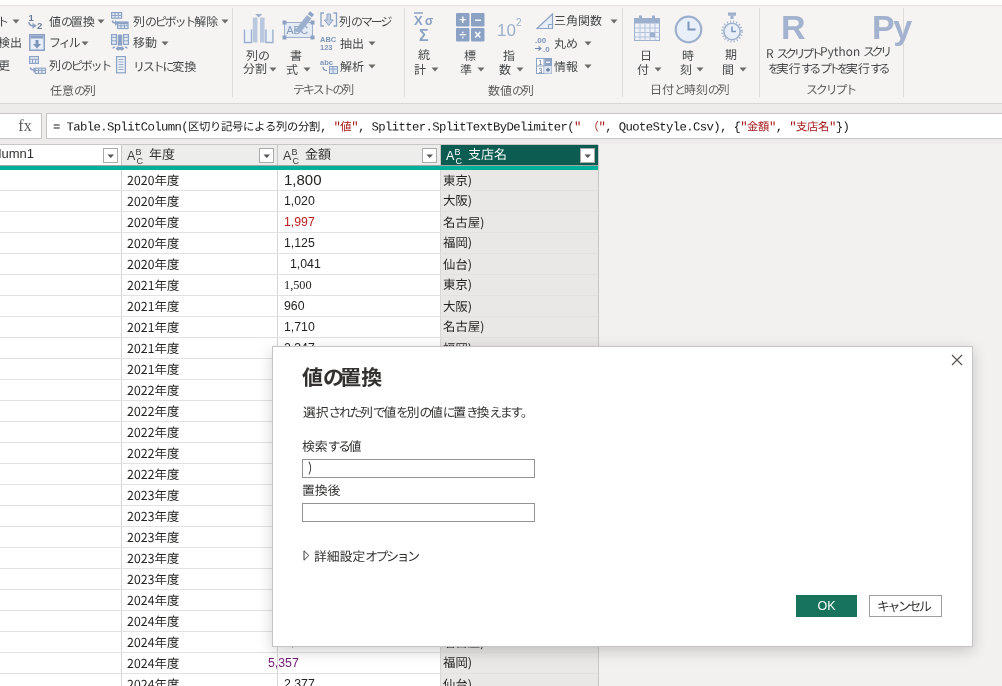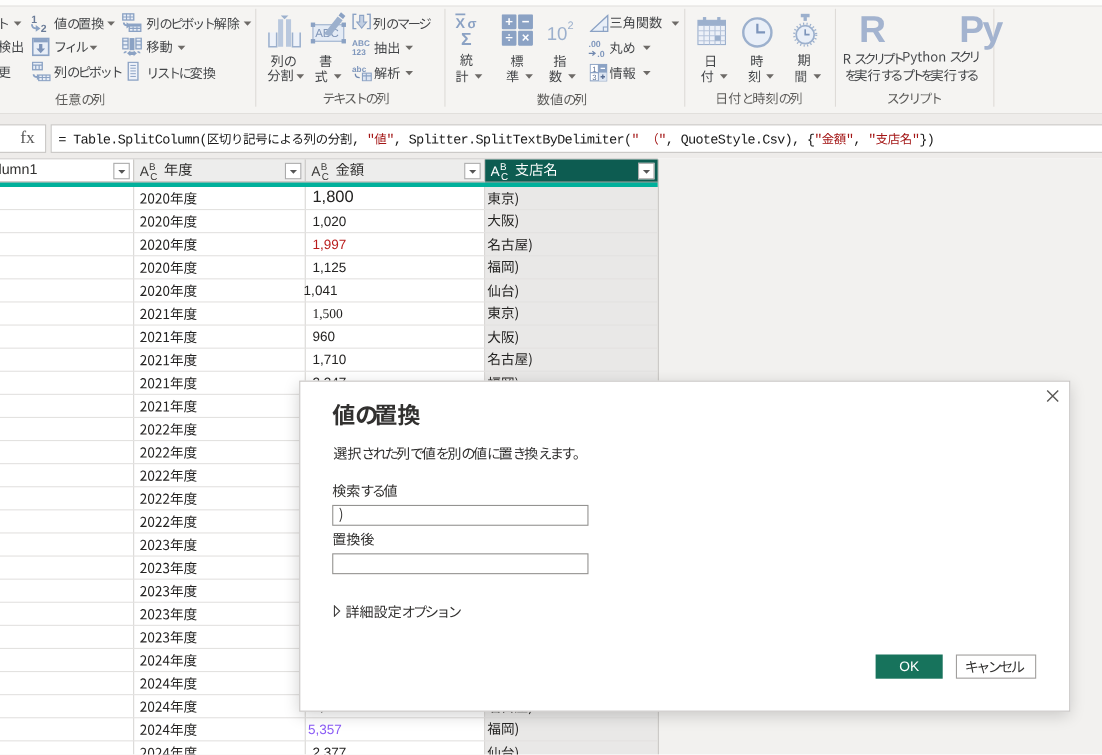--- a/index.html
+++ b/index.html
@@ -622,21 +622,21 @@
 <svg style="position:absolute;left:127px;top:237px" width="52" height="13" viewBox="0 -11 52 13">
       <use href="#g43" fill="#242322"></use>
     </svg>
 <div style="position:absolute;left:284px;top:233px;width:100px;height:21px;font-family:'Liberation Sans';font-size:12.3px;line-height:20px;color:#242322">1,125</div>
 <svg style="position:absolute;left:443px;top:236px" width="28" height="14" viewBox="0 -11 28 14">
       <use href="#g47" fill="#242322"></use>
     </svg>
 <svg style="position:absolute;left:127px;top:258px" width="52" height="13" viewBox="0 -11 52 13">
       <use href="#g43" fill="#242322"></use>
     </svg>
-<div style="position:absolute;left:276px;top:254px;width:100px;height:21px;font-family:'Liberation Sans';font-size:12.3px;line-height:20px;color:#242322">1,041</div>
+<div style="position:absolute;left:290px;top:254px;width:100px;height:21px;font-family:'Liberation Sans';font-size:12.3px;line-height:20px;color:#242322">1,041</div>
 <svg style="position:absolute;left:443px;top:258px" width="28" height="14" viewBox="0 -11 28 14">
       <use href="#g48" fill="#242322"></use>
     </svg>
 <svg style="position:absolute;left:127px;top:279px" width="52" height="13" viewBox="0 -11 52 13">
       <use href="#g49" fill="#242322"></use>
     </svg>
 <div style="position:absolute;left:284px;top:275px;width:100px;height:21px;font-family:Liberation Serif, serif;font-size:12.3px;line-height:20px;color:#242322">1,500</div>
 <svg style="position:absolute;left:443px;top:278px" width="28" height="14" viewBox="0 -11 28 14">
       <use href="#g44" fill="#242322"></use>
     </svg>
@@ -755,21 +755,21 @@
 <svg style="position:absolute;left:127px;top:636px" width="52" height="13" viewBox="0 -11 52 13">
       <use href="#g52" fill="#242322"></use>
     </svg>
 <div style="position:absolute;left:284px;top:632px;width:100px;height:21px;font-family:'Liberation Sans';font-size:12.3px;line-height:20px;color:#242322">4,214</div>
 <svg style="position:absolute;left:443px;top:636px" width="41" height="14" viewBox="0 -11 41 14">
       <use href="#g46" fill="#242322"></use>
     </svg>
 <svg style="position:absolute;left:127px;top:657px" width="52" height="13" viewBox="0 -11 52 13">
       <use href="#g52" fill="#242322"></use>
     </svg>
-<div style="position:absolute;left:280px;top:653px;width:100px;height:21px;font-family:'Liberation Sans';font-size:12.3px;line-height:20px;color:#8b5cf6">5,357</div>
+<div style="position:absolute;left:268px;top:653px;width:100px;height:21px;font-family:'Liberation Sans';font-size:12.3px;line-height:20px;color:#701a75">5,357</div>
 <svg style="position:absolute;left:443px;top:656px" width="28" height="14" viewBox="0 -11 28 14">
       <use href="#g47" fill="#242322"></use>
     </svg>
 <svg style="position:absolute;left:127px;top:678px" width="52" height="13" viewBox="0 -11 52 13">
       <use href="#g52" fill="#242322"></use>
     </svg>
 <div style="position:absolute;left:284px;top:674px;width:100px;height:21px;font-family:'Liberation Sans';font-size:12.3px;line-height:20px;color:#242322">2,377</div>
 <svg style="position:absolute;left:443px;top:678px" width="28" height="14" viewBox="0 -11 28 14">
       <use href="#g48" fill="#242322"></use>
     </svg>

